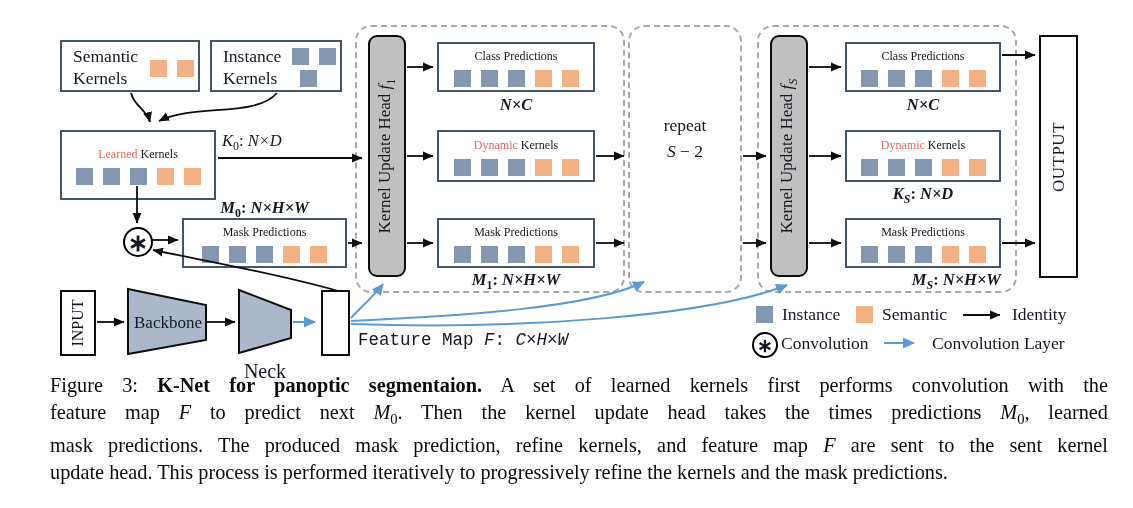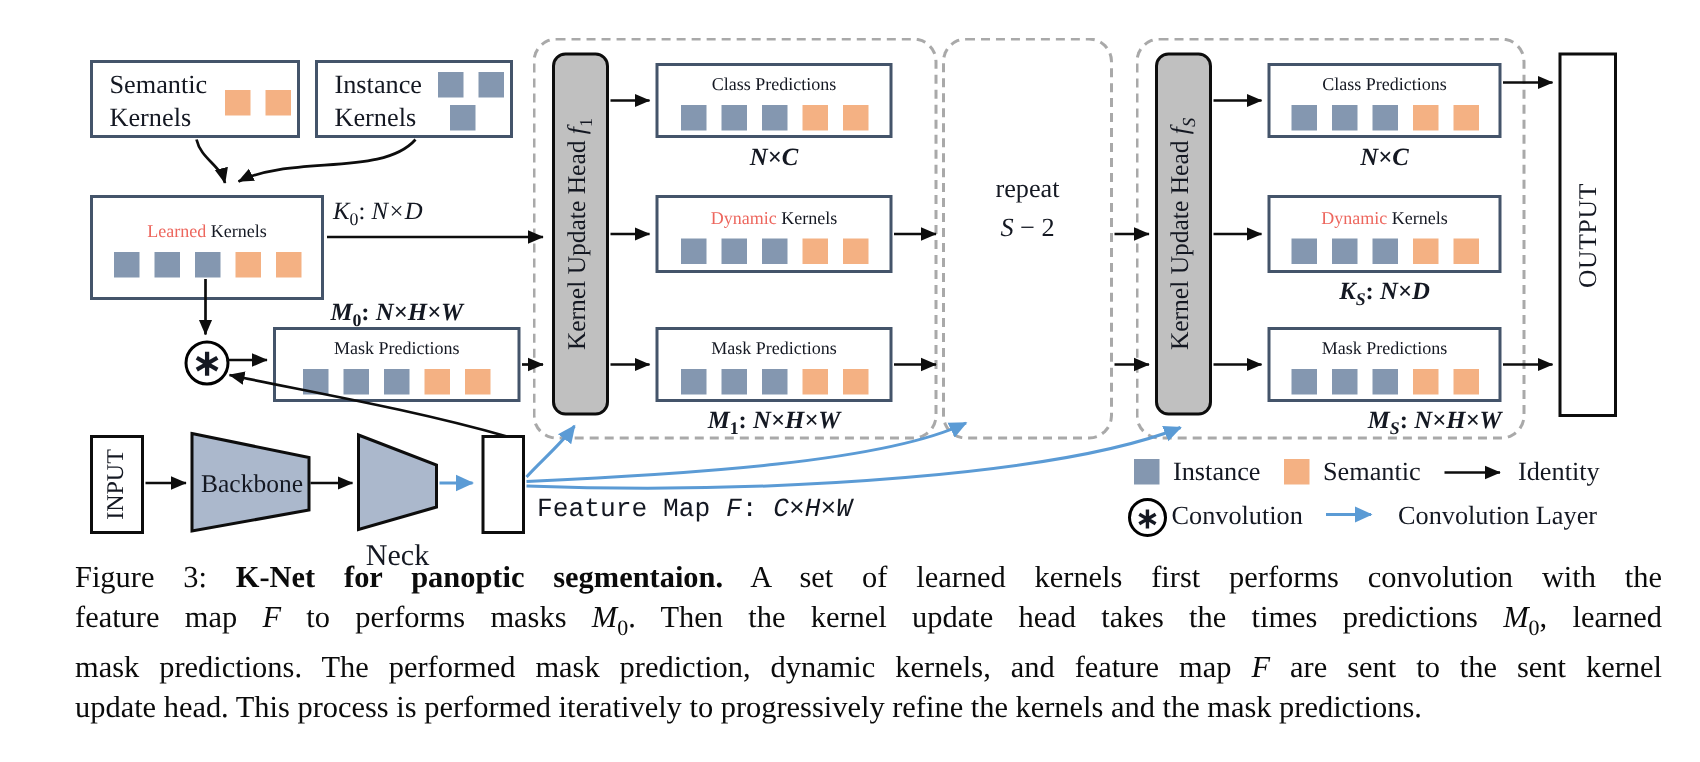--- a/index.html
+++ b/index.html
@@ -254,18 +254,18 @@
       <path d="M293,322 L315,322" marker-end="url(#abl)"></path>
       <path d="M351,318 C360,308 374,296 383,284" marker-end="url(#abl)"></path>
       <path d="M351,321 C460,316 590,308 644,282" marker-end="url(#abl)"></path>
       <path d="M351,324 C520,330 710,316 787,285" marker-end="url(#abl)"></path>
       <path d="M884,343 L914,343" marker-end="url(#abl)"></path>
     </g>
   </svg>
 
   <div class="caption">
     <div class="caption-line"><span class="">Figure 3:  </span><span class="seg-b">K-Net for panoptic segmentaion.</span><span class="">  A set of learned kernels first performs convolution with the</span></div>
-    <div class="caption-line"><span class="">feature map </span><span class="seg-i">F</span><span class=""> to performs masks </span><span class="seg-i">M</span><span class="seg-sub">0</span><span class="">.  Then the kernel update head takes the times predictions </span><span class="seg-i">M</span><span class="seg-sub">0</span><span class="">, learned</span></div>
-    <div class="caption-line"><span class="">mask predictions. The performed mask prediction, dynamic kernels, and feature map </span><span class="seg-i">F</span><span class=""> are sent to the sent kernel</span></div>
+    <div class="caption-line"><span class="">feature map </span><span class="seg-i">F</span><span class=""> to predict next </span><span class="seg-i">M</span><span class="seg-sub">0</span><span class="">.  Then the kernel update head takes the times predictions </span><span class="seg-i">M</span><span class="seg-sub">0</span><span class="">, learned</span></div>
+    <div class="caption-line"><span class="">mask predictions. The produced mask prediction, refine kernels, and feature map </span><span class="seg-i">F</span><span class=""> are sent to the sent kernel</span></div>
     <div class="caption-line last"><span class="">update head. This process is performed iteratively to progressively refine the kernels and the mask predictions.</span></div>
   </div>
 
 </div>
 
 </body></html>

